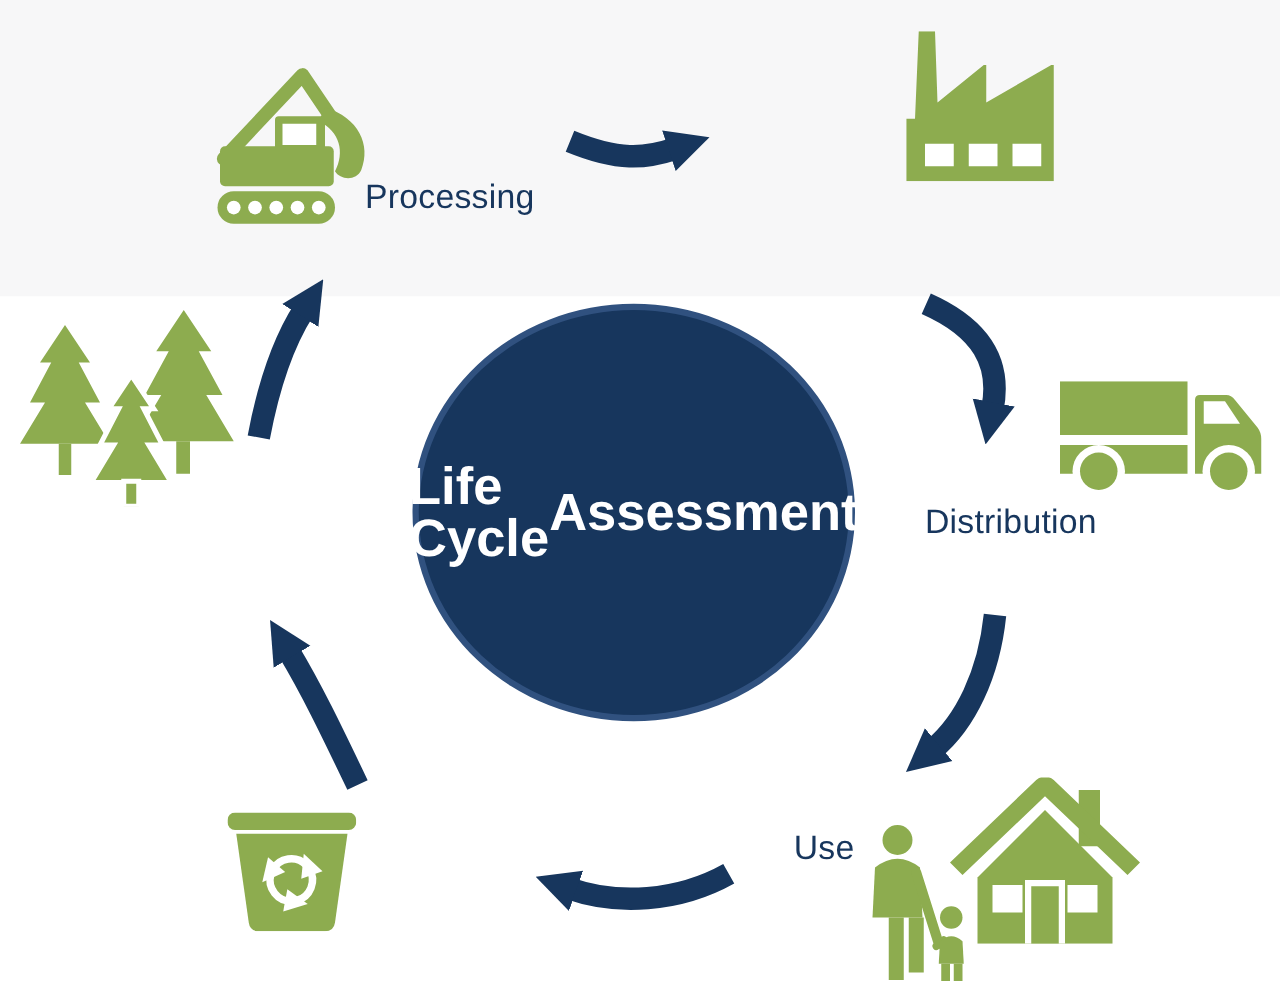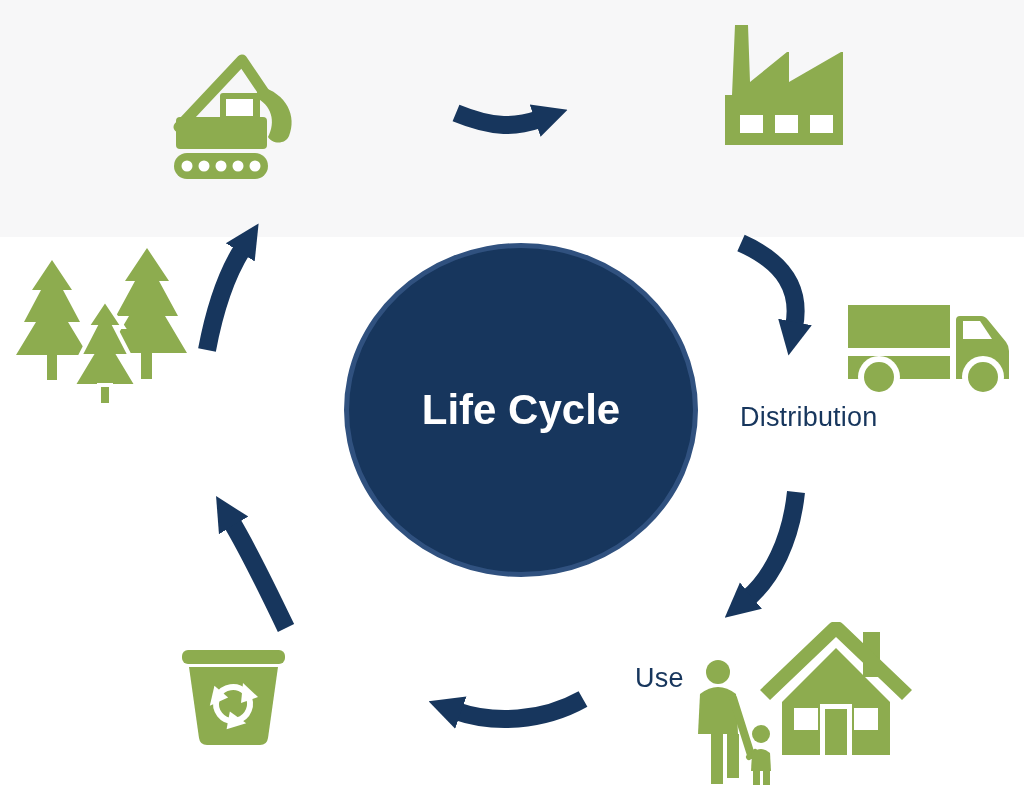--- a/index.html
+++ b/index.html
@@ -11,21 +11,21 @@
     position:relative;width:1024px;height:785px;background:#fff;overflow:hidden;
     font-family:"Liberation Sans",sans-serif;
   }
   .band{position:absolute;left:0;top:0;width:1024px;height:237px;background:var(--band);}
   .abs{position:absolute;}
   .stage-label{
     position:absolute;font-size:27px;line-height:1.15;color:var(--navy);
     white-space:nowrap;letter-spacing:0.2px;
   }
   .center-circle{
-    position:absolute;left:344px;top:243px;width:354px;height:334px;border-radius:50%;
+    position:absolute;left:330px;top:243px;width:354px;height:334px;border-radius:50%;
     background:var(--circle_fill);border:5px solid var(--circle_border);box-sizing:border-box;
     display:flex;align-items:center;justify-content:center;
   }
   .center-circle .line{color:var(--text_light);font-weight:bold;font-size:42px;line-height:1;}
   svg .g{fill:var(--green);}
   svg .w{fill:#ffffff;}
   svg .gs{stroke:var(--green);fill:none;stroke-width:11;stroke-linecap:round;stroke-linejoin:round;}
   svg .gs2{stroke:var(--green);fill:none;stroke-width:8;stroke-linecap:round;}
   svg .gs3{stroke:var(--green);fill:none;stroke-width:6;stroke-linecap:round;}
   svg .ws{stroke:#ffffff;stroke-width:6;fill:none;}
@@ -50,35 +50,37 @@
     <path class="arrow" marker-end="url(#ah)" d="M456,113 C495,129 516,127 540,119"></path>
     <path class="arrow" marker-end="url(#ah)" d="M741,243 C786,263 801,291 794,327"></path>
     <path class="arrow" marker-end="url(#ah)" d="M796,492 C791,540 772,578 747,599"></path>
     <path class="arrow" marker-end="url(#ah)" d="M583,699 C542,722 493,724 456,711"></path>
     <path class="arrow" marker-end="url(#ah)" d="M286,628 C264,582 249,551 231,521"></path>
     <path class="arrow" marker-end="url(#ah)" d="M207,350 C216,302 229,270 243,248"></path>
   </svg>
 
   <div class="center-circle">
     <div class="line">Life Cycle</div>
+    <div class="line">Assessment</div>
   </div>
 
   <svg class="abs" style="left:165px;top:50px;" width="135" height="130" viewBox="0 0 135 130">
     <path class="gs" d="M14,77 L77,10 L100,44"></path>
     <path class="g" d="M95,36 C122,44 132,66 124,86 C120,95 107,94 103,87 C111,72 107,55 90,47 Z"></path>
     <rect class="g" x="55" y="43" width="40" height="28" rx="3"></rect>
     <rect class="w" x="61" y="49" width="27" height="17"></rect>
     <rect class="g" x="11" y="67" width="91" height="32" rx="4"></rect>
     <rect class="g" x="9" y="103" width="94" height="26" rx="13"></rect>
     <circle class="w" cx="22" cy="116" r="5.5"></circle>
     <circle class="w" cx="39" cy="116" r="5.5"></circle>
     <circle class="w" cx="56" cy="116" r="5.5"></circle>
     <circle class="w" cx="73" cy="116" r="5.5"></circle>
     <circle class="w" cx="90" cy="116" r="5.5"></circle>
   </svg>
+  <div class="stage-label" style="left:292px;top:142px;">Processing</div>
 
   <svg class="abs" style="left:725px;top:25px;" width="120" height="120" viewBox="0 0 120 120">
     <polygon class="g" points="0,120 0,70 7,70 10,0 23,0 25,57 62,27 64,27 64,57 116,27 118,27 118,120"></polygon>
     <rect class="w" x="15" y="90" width="23" height="18"></rect>
     <rect class="w" x="50" y="90" width="23" height="18"></rect>
     <rect class="w" x="85" y="90" width="23" height="18"></rect>
   </svg>
 
   <svg class="abs" style="left:848px;top:305px;" width="164" height="88" viewBox="0 0 164 88">
     <rect class="g" x="0" y="0" width="102" height="43"></rect>

